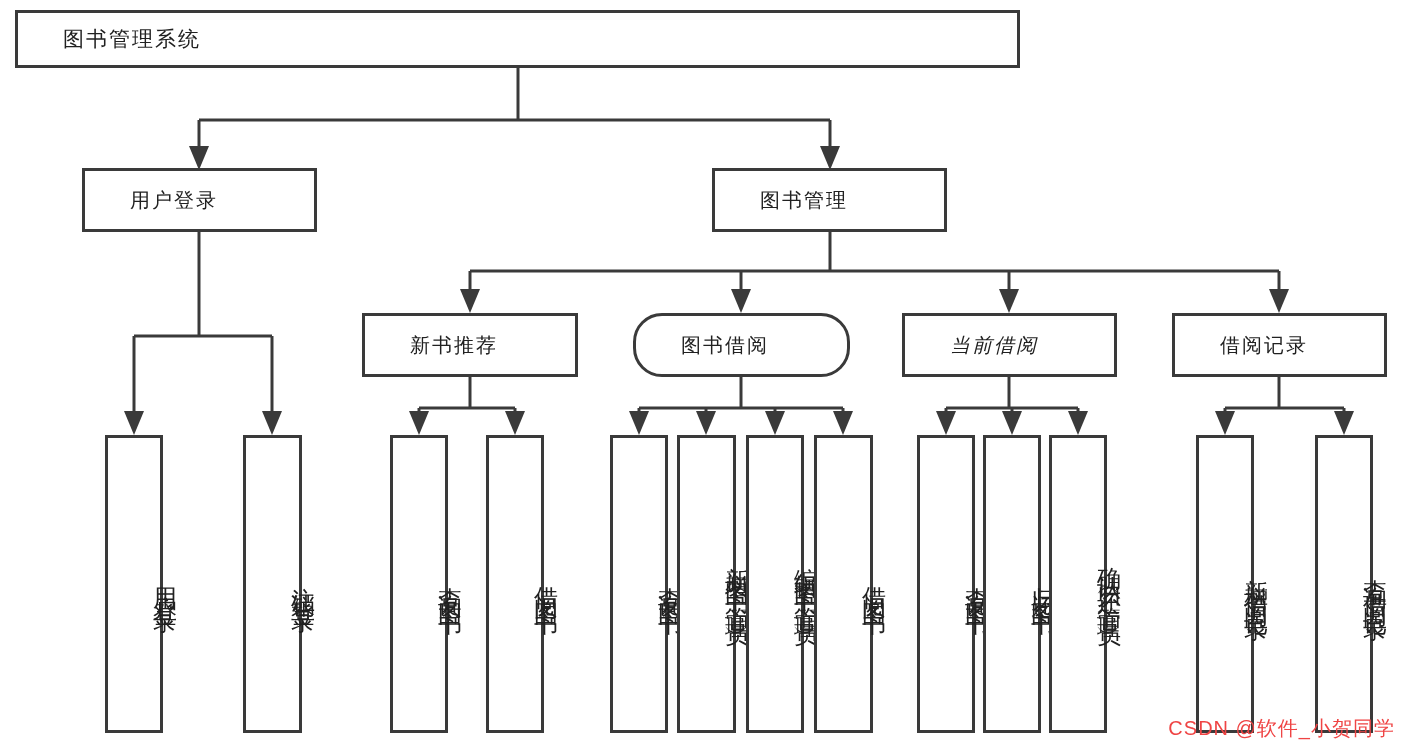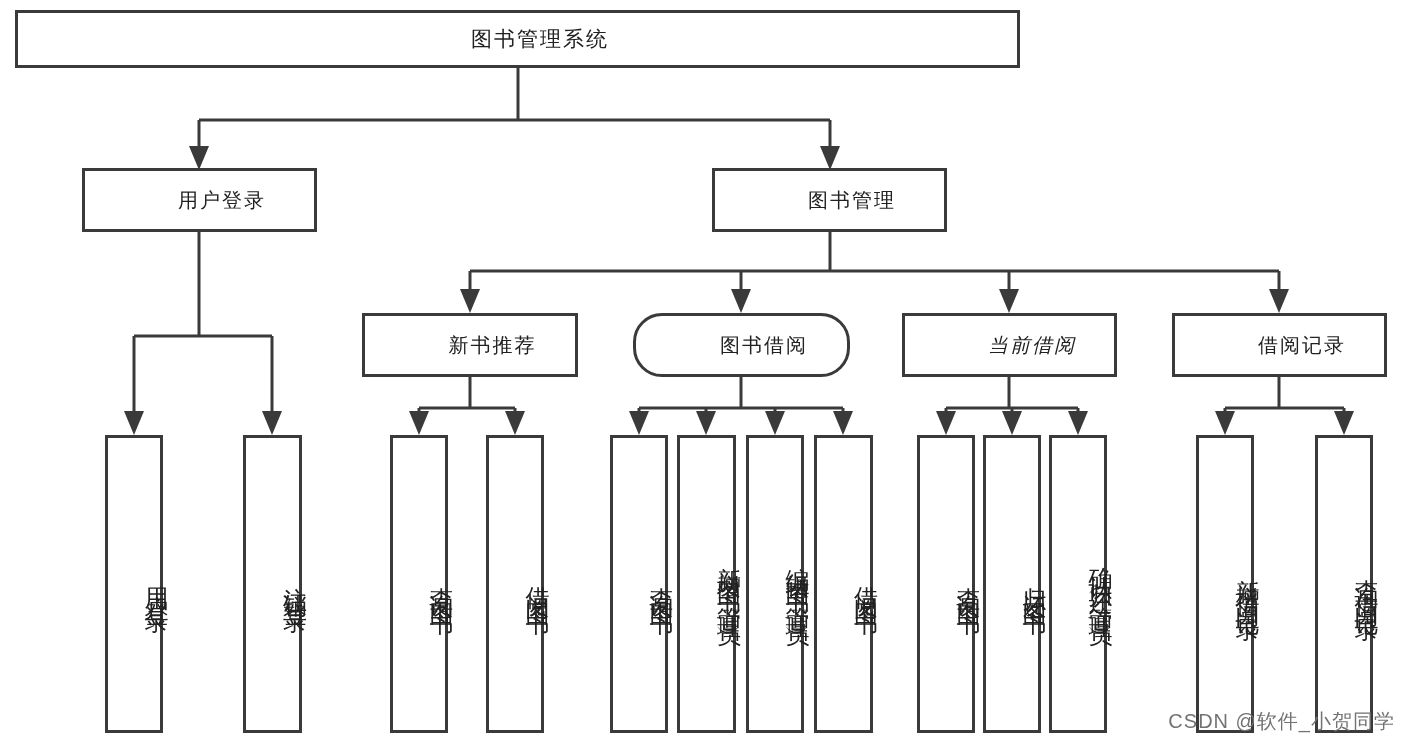--- a/index.html
+++ b/index.html
@@ -12,40 +12,39 @@
     color:#212121;
   }
   .canvas { position:absolute; inset:0; }
   .connectors { position:absolute; left:0; top:0; }
   .node {
     position:absolute;
     background:#ffffff;
     border:3px solid #3a3a3a;
     display:flex;
     align-items:center;
-    justify-content:center;
     color:#212121;
     padding-left:45px;
   }
   .node.h .lbl { font-size:20px; letter-spacing:2px; white-space:nowrap; }
   .node.root .lbl { font-size:21px; letter-spacing:2px; }
   .node.v .lbl {
     writing-mode:vertical-rl;
     text-orientation:mixed;
     font-size:24px;
     letter-spacing:8px;
     line-height:1;
     white-space:nowrap;
   }
   .watermark {
     position:absolute;
     right:10px;
-    bottom:12px;
+    bottom:5px;
     font-size:20px;
-    color:#737373;
+    color:#ef4444;
     letter-spacing:1px;
     z-index:5;
     white-space:nowrap;
   }
 </style>
 </head>
 <body>
 
 <div class="canvas">
 

